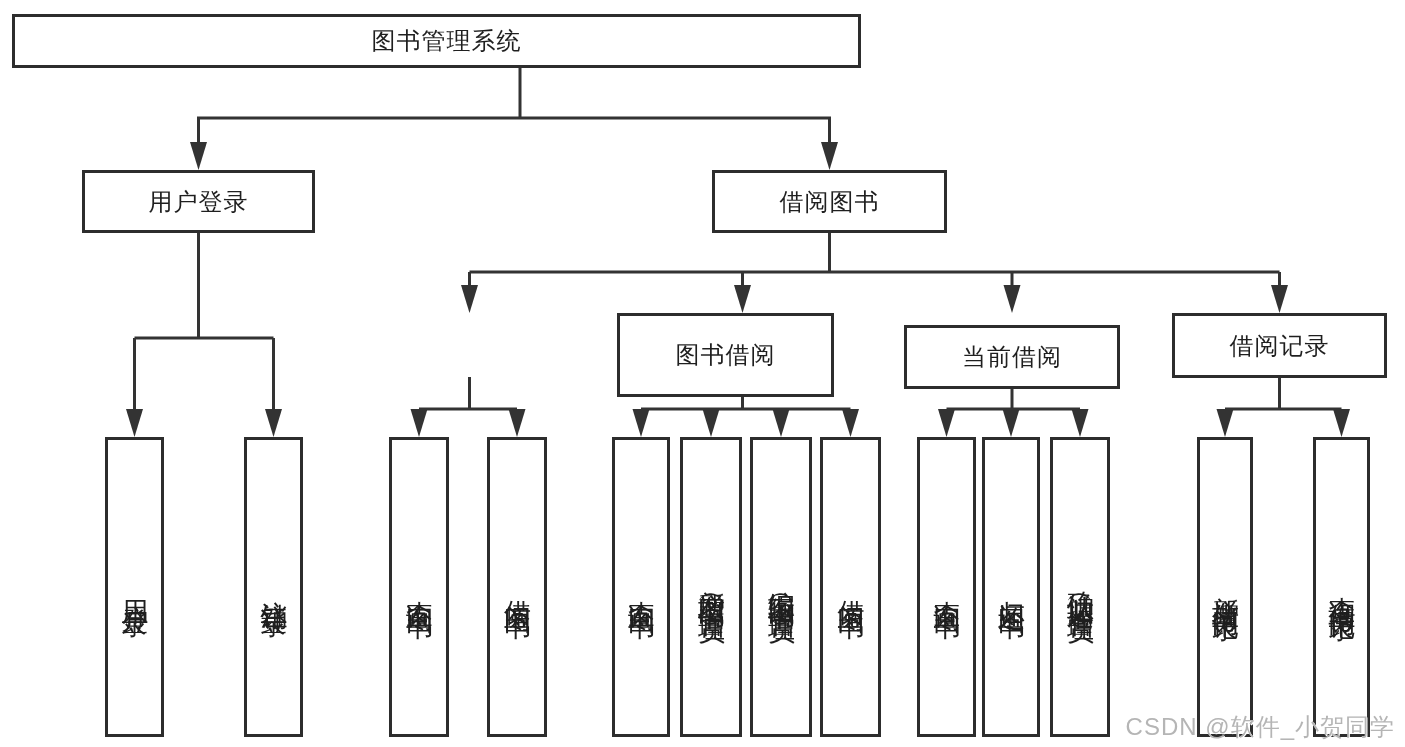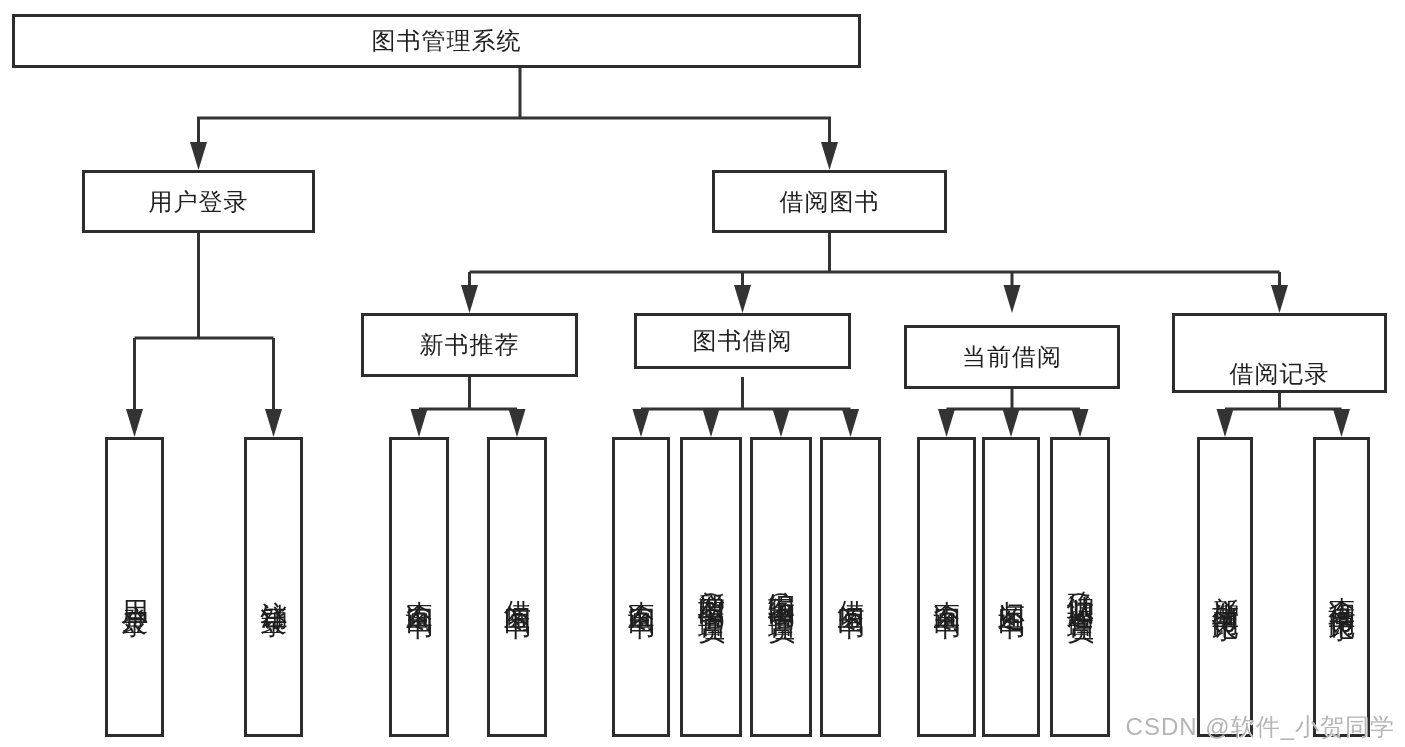--- a/index.html
+++ b/index.html
@@ -130,30 +130,27 @@
     <span>图书管理系统</span>
   </div>
 
   <div class="box hbox" style="left:82px;top:170px;width:233px;height:63px;">
     <span>用户登录</span>
   </div>
   <div class="box hbox" style="left:712px;top:170px;width:235px;height:63px;">
     <span>借阅图书</span>
   </div>
 
-  <div class="box hbox" style="left:361px;top:313px;width:217px;height:64px;">
-    <span>新书推荐</span>
-  </div>
-  <div class="box hbox" style="left:634px;top:313px;width:217px;height:56px;">
+  <div class="box hbox" style="left:617px;top:313px;width:217px;height:84px;">
     <span>图书借阅</span>
   </div>
   <div class="box hbox" style="left:904px;top:313px;width:216px;height:64px;margin-top:12px;">
     <span>当前借阅</span>
   </div>
-  <div class="box hbox" style="left:1172px;top:313px;width:215px;height:80px;align-items:flex-end;">
+  <div class="box hbox" style="left:1172px;top:313px;width:215px;height:65px;">
     <span>借阅记录</span>
   </div>
 
   <div class="box vbox" style="left:105px;top:437px;width:59px;height:300px;">
     <span>用户登录</span>
   </div>
   <div class="box vbox" style="left:244px;top:437px;width:59px;height:300px;">
     <span>注销登录</span>
   </div>
 

